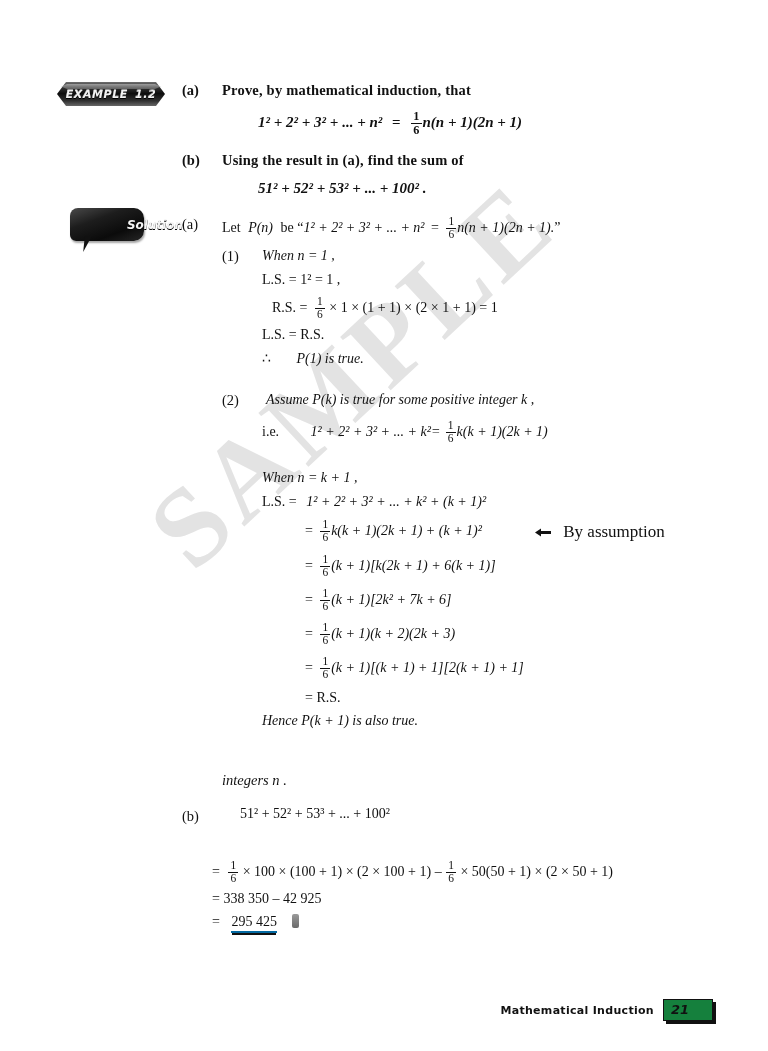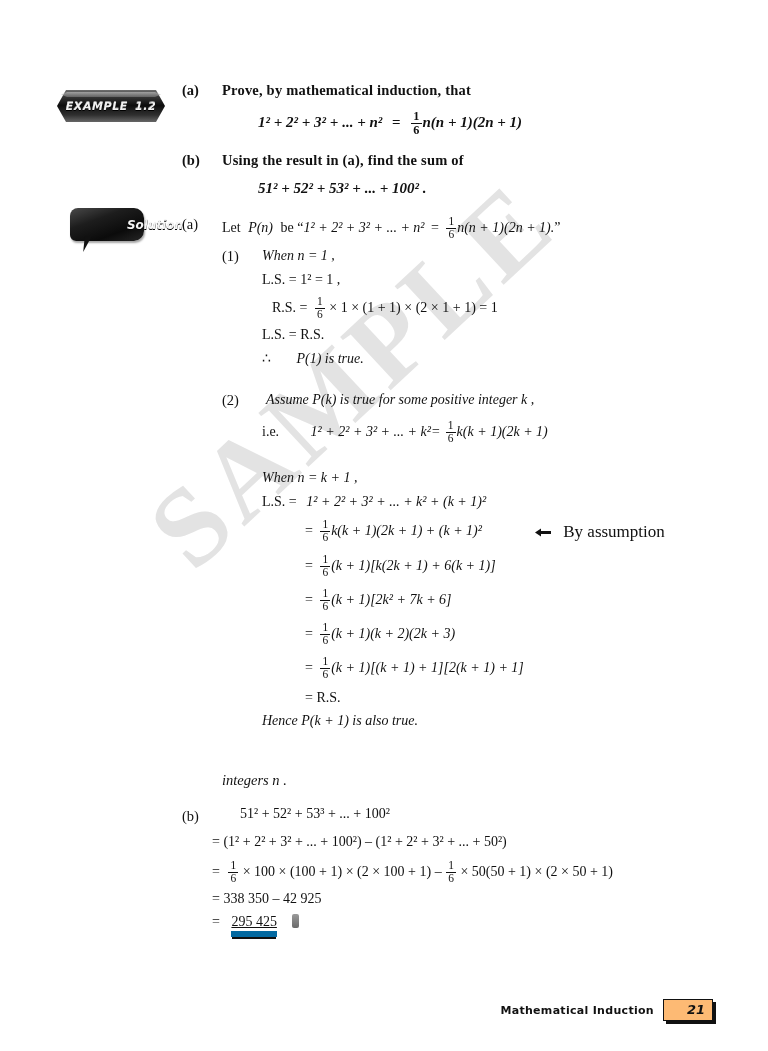--- a/index.html
+++ b/index.html
@@ -47,23 +47,23 @@
   .content {
     position: absolute;
     inset: 0;
     z-index: 10;
   }
 
   
   .example-badge {
     position: absolute;
     left: 57px;
-    top: 90px;
+    top: 82px;
     width: 108px;
-    height: 32px;
+    height: 24px;
   }
   .example-badge .plate {
     position: absolute;
     inset: 0;
     background: linear-gradient(180deg,#6e6e6e 0%,#3a3a3a 18%,#0d0d0d 48%,#2f2f2f 78%,#666666 100%);
     clip-path: polygon(0% 50%, 9px 0%, calc(100% - 9px) 0%, 100% 50%, calc(100% - 9px) 100%, 9px 100%);
   }
   .example-badge .plate-hi {
     position: absolute;
     left: 4px; right: 4px; top: 2px; height: 5px;
@@ -155,24 +155,23 @@
   .frac .den { display: block; font-size: .82em; padding: 0 2px; border-top: 1px solid #111; }
   .frac-b .num, .frac-b .den { font-weight: bold; }
 
   
   .note { font-family: "Liberation Serif", serif; font-size: 17px; white-space: nowrap; text-align: center; }
   .note .arrow { display: inline-block; margin-right: 8px; }
 
   
   .dbl-underline {
     display: inline-block;
-    border-bottom: 6px solid #0369a1;
+    border-bottom: 2px solid #0369a1;
     box-shadow: 0 3px 0 -1px #111;
     padding-bottom: 1px;
-    text-decoration: underline;
   }
   .end-mark {
     display: inline-block;
     width: 7px; height: 14px;
     background: linear-gradient(180deg,#9a9a9a,#6a6a6a);
     border-radius: 2px;
     margin-left: 12px;
     vertical-align: -2px;
   }
 
@@ -190,22 +189,22 @@
     font-size: 11px;
     font-weight: bold;
     letter-spacing: .3px;
     color: #111;
   }
   .footer .pagebox {
     position: relative;
     min-width: 34px;
     padding: 2px 7px 3px;
     border: 1.6px solid #111;
-    background: #fdba74;
-    text-align: right;
+    background: #15803d;
+    text-align: left;
     font-family: "DejaVu Sans", sans-serif;
     font-size: 13px;
     font-weight: bold;
     font-style: italic;
     box-shadow: 3px 3px 0 0 #111;
   }
 </style>
 </head>
 <body>
 
@@ -321,21 +320,20 @@
       <span class="frac" style="margin-left:4px;"><span class="num">1</span><span class="den">6</span></span><span class="it">(k + 1)[(k + 1) + 1][2(k + 1) + 1]</span>
     </div>
 
     <div class="abs math" style="left:305px; top:690px;">=  R.S.</div>
     <div class="abs math it" style="left:262px; top:713px;">Hence P(k + 1)  is also true.</div>
 
     <div class="abs math it" style="left:222px; top:772px; font-size:14.5px;">integers n .</div>
 
     <div class="abs lbl" style="left:182px; top:808px;">(b)</div>
     <div class="abs math" style="left:240px; top:806px;">51² + 52² + 53³ + ... + 100²</div>
-    <div class="abs math" style="left:212px; top:834px;">=  (1² + 2² + 3² + ... + 100²) – (1² + 2² + 3² + ... + 50²)</div>
 
     <div class="abs math" style="left:212px; top:860px;">
       <span>=</span>
       <span class="frac" style="margin-left:5px;"><span class="num">1</span><span class="den">6</span></span>
       <span>× 100 × (100 + 1) × (2 × 100 + 1) –</span>
       <span class="frac"><span class="num">1</span><span class="den">6</span></span>
       <span>× 50(50 + 1) × (2 × 50 + 1)</span>
     </div>
 
     <div class="abs math" style="left:212px; top:891px;">=  338 350 –  42 925</div>

